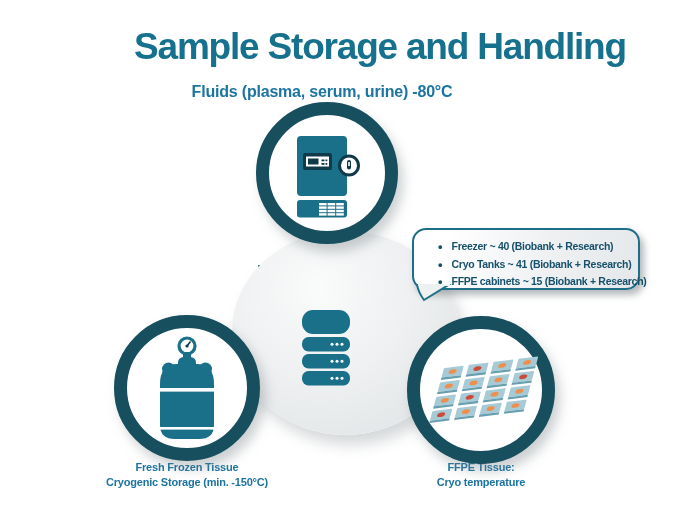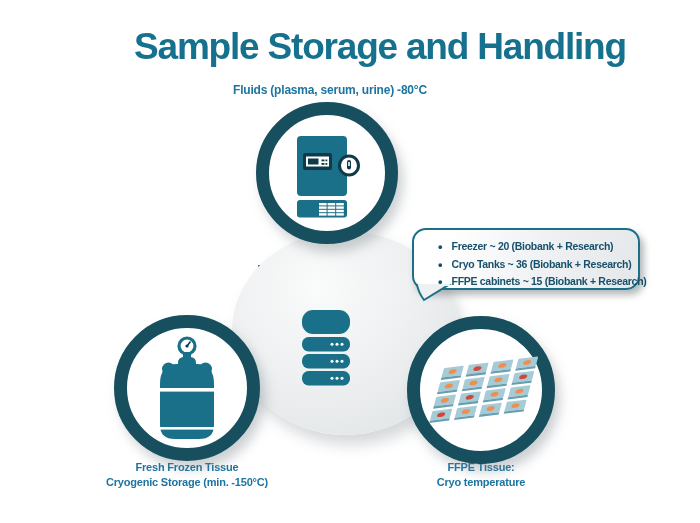--- a/index.html
+++ b/index.html
@@ -14,23 +14,23 @@
 
   
   .title{
     position:absolute;left:0;top:26px;width:700px;
     text-align:center;
     font-size:37px;font-weight:800;letter-spacing:-1.2px;
     color:#15718d;
     padding-left:30px;
   }
   .fluids-label{
-    position:absolute;left:180px;top:83px;width:300px;
+    position:absolute;left:172px;top:83px;width:300px;
     text-align:center;
-    font-size:12px;font-weight:700;letter-spacing:-0.2px;
+    font-size:16px;font-weight:700;letter-spacing:-0.2px;
     color:#1c74a0;
   }
   .center-label{
     position:absolute;left:218px;top:260px;width:220px;
     text-align:center;line-height:19px;
     font-size:15px;font-weight:700;
     color:#174e63;
   }
   .node-label{
     position:absolute;width:260px;
@@ -228,25 +228,25 @@
   </svg>
 
   <div class="callout">
     <svg class="callout-tail" width="36" height="18" viewBox="0 0 36 18">
       <path d="M1,0 L34,0 L8,16 Q2,8 1,0 Z" fill="#eef1f2" stroke="#1d6f87" stroke-width="2"></path>
       <rect x="2" y="-1" width="32" height="3" fill="#eef1f2"></rect>
     </svg>
     <div class="callout-items">
       <div class="callout-row">
         <span class="dot">•</span>
-        <span class="txt">Freezer ~ 20 (Biobank + Research)</span>
+        <span class="txt">Freezer ~ 40 (Biobank + Research)</span>
       </div>
       <div class="callout-row">
         <span class="dot">•</span>
-        <span class="txt">Cryo Tanks ~ 36 (Biobank + Research)</span>
+        <span class="txt">Cryo Tanks ~ 41 (Biobank + Research)</span>
       </div>
       <div class="callout-row">
         <span class="dot">•</span>
         <span class="txt">FFPE cabinets ~ 15 (Biobank + Research)</span>
       </div>
     </div>
   </div>
 
   <div class="node-label cryo">
     <div>Fresh Frozen Tissue</div>

